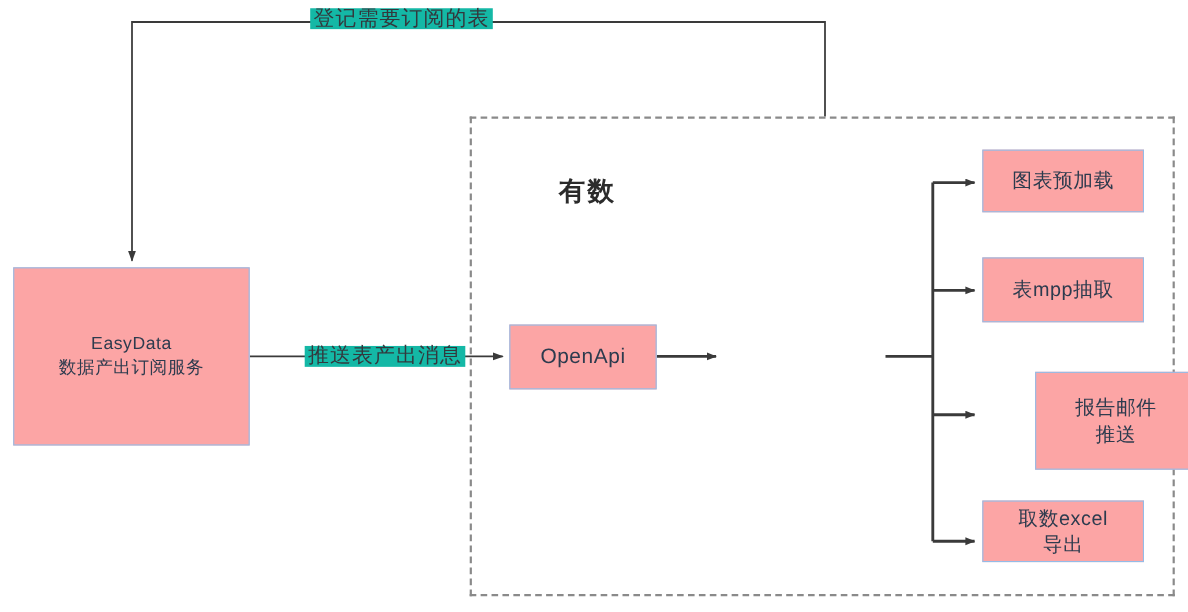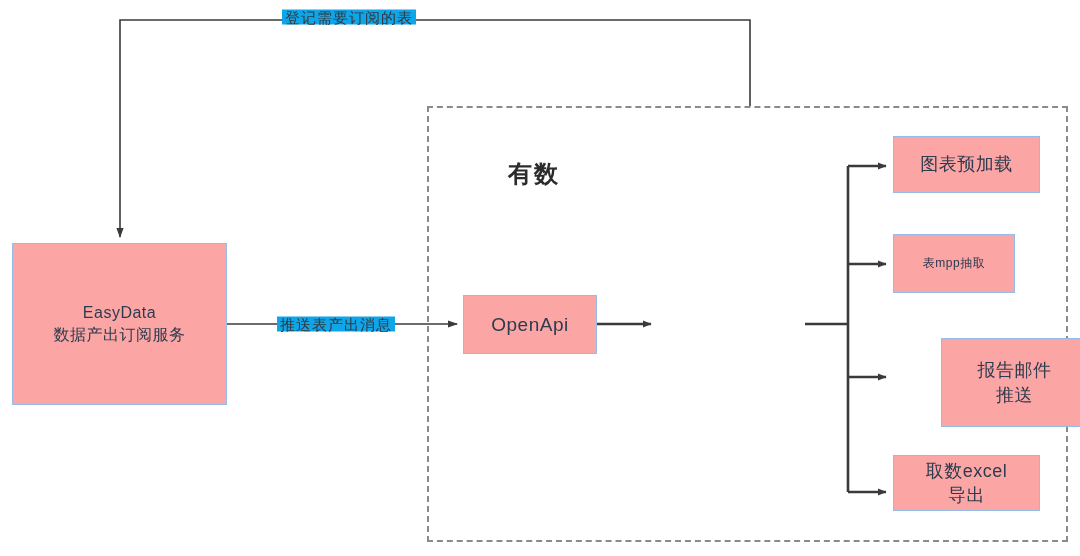--- a/index.html
+++ b/index.html
@@ -35,23 +35,23 @@
     color: #2d3b4e;
     line-height: 1.35;
     letter-spacing: 0.5px;
   }
   .node-text {
     display: block;
     white-space: pre-line;
   }
   .edge-label {
     position: absolute;
-    background: #0ea5e9;
+    background: #14b8a6;
     color: #33383d;
-    font-size: 15px;
+    font-size: 19px;
     letter-spacing: 1px;
     padding: 0 3px;
     white-space: nowrap;
     line-height: 1;
   }
   .group-title {
     position: absolute;
     color: #2b2b2b;
     font-weight: bold;
     font-size: 24px;
@@ -63,21 +63,21 @@
     border: 2px dashed #8a8a8a;
     box-sizing: border-box;
     background: transparent;
   }
 
   
   #node-easydata { left: 12px;  top: 243px; width: 215px; height: 162px; font-size: 16px; }
   #node-openapi  { left: 463px; top: 295px; width: 134px; height: 59px;  font-size: 19px; }
   #node-lineage  { left: 657px; top: 261px; width: 148px; height: 120px; font-size: 18px; }
   #node-out-0    { left: 893px; top: 136px; width: 147px; height: 57px;  font-size: 18px; }
-  #node-out-1    { left: 893px; top: 234px; width: 122px; height: 59px;  font-size: 12px; align-items: center; }
+  #node-out-1    { left: 893px; top: 234px; width: 147px; height: 59px;  font-size: 18px; align-items: center; }
   #node-out-2    { left: 893px; top: 338px; width: 147px; height: 89px;  font-size: 18px; margin-left: 48px; }
   #node-out-3    { left: 893px; top: 455px; width: 147px; height: 56px;  font-size: 18px; }
 
   #group-yodata  { left: 427px; top: 106px; width: 641px; height: 436px; }
   #group-title-yodata { left: 508px; top: 158px; }
 
   #label-register { left: 282px; top: 17px; transform: translateY(-50%); }
   #label-push     { left: 277px; top: 324px; transform: translateY(-50%); text-align: right; }
 </style>
 </head>

